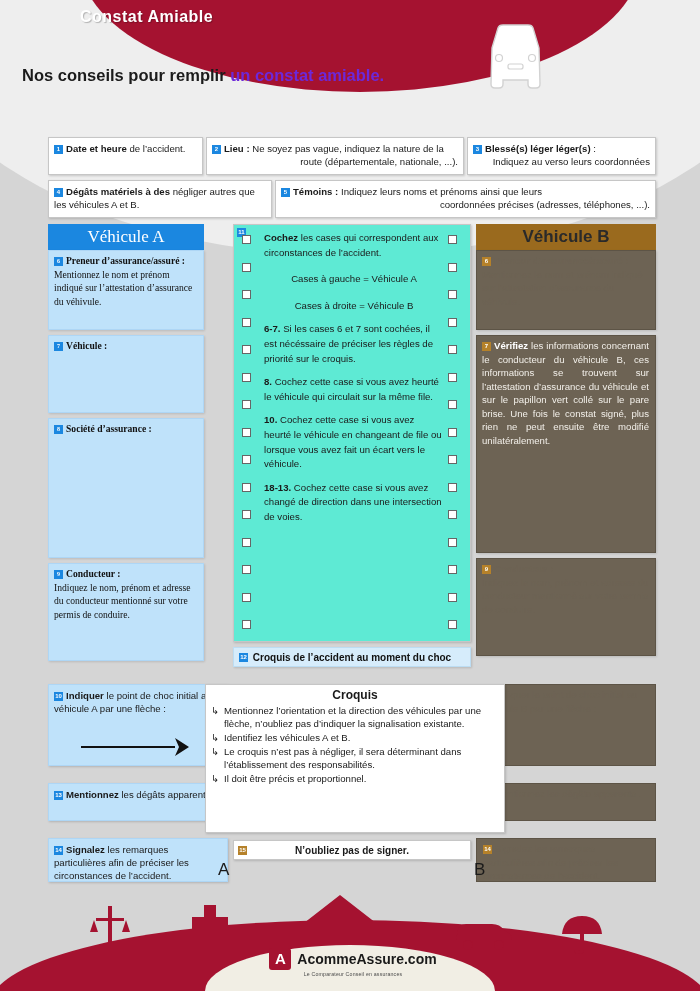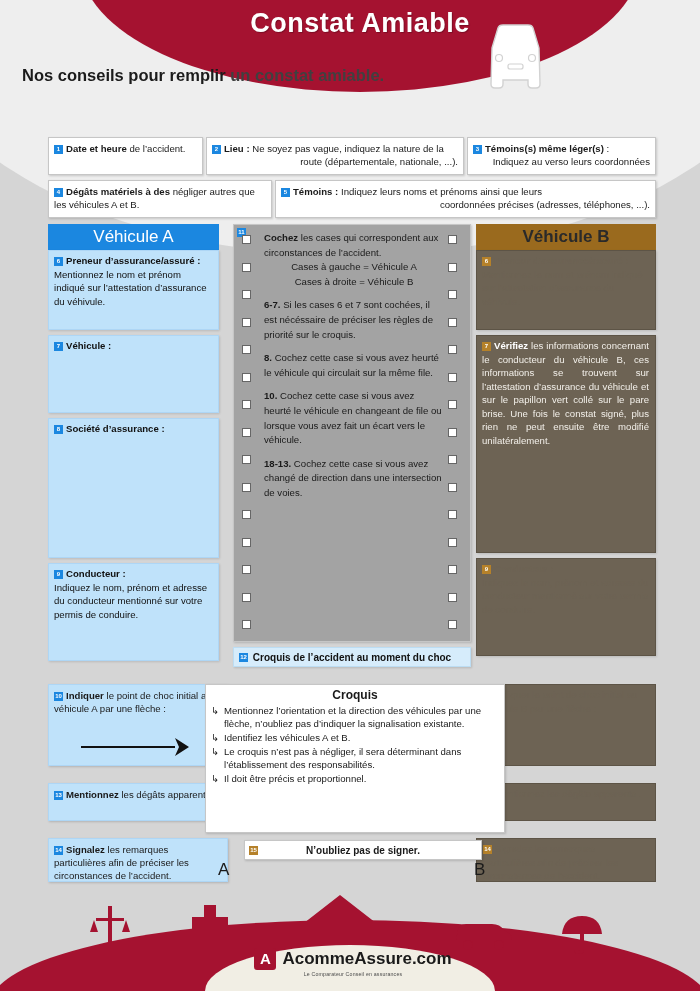--- a/index.html
+++ b/index.html
@@ -22,31 +22,30 @@
     width: 880px; height: 470px;
     background: #eeeeee; border-radius: 50%;
   }
   .hdr-red-ellipse {
     position: absolute; left: 80px; top: -168px;
     width: 560px; height: 260px;
     background: #a51230; border-radius: 50%;
   }
   .hdr-title {
     position: absolute; left: 80px; top: 8px; width: 560px;
-    text-align: center;
     color: #ffffff;
-    font-size: 27px; font-weight: bold;
+    font-size: 16px; font-weight: bold;
     letter-spacing: .5px;
     text-shadow: 1px 1px 1px rgba(0,0,0,.25);
   }
   .hdr-sub {
     position: absolute; left: 22px; top: 66px;
     font-size: 16.5px; font-weight: bold; color: #1b1b1b;
   }
-  .hdr-sub .accent { color: #404040; }
+  .hdr-sub .accent { color: #6d28d9; }
   .hdr-car {
     position: absolute; left: 478px; top: 22px;
     width: 72px; height: 78px;
   }
 
   
   .box {
     position: absolute;
     background: #ffffff;
     border: 1px solid #c6c6c6;
@@ -73,21 +72,21 @@
   .ind { display:block; text-align: right; }
 
   
   #f1 { left: 48px;  top: 137px; width: 155px; height: 38px; }
   #f2 { left: 206px; top: 137px; width: 258px; height: 38px; }
   #f3 { left: 467px; top: 137px; width: 189px; height: 38px; }
   #f4 { left: 48px;  top: 180px; width: 224px; height: 38px; }
   #f5 { left: 275px; top: 180px; width: 381px; height: 38px; }
 
   
-  .colA { position: absolute; left: 48px; top: 224px; width: 171px; }
+  .colA { position: absolute; left: 48px; top: 224px; width: 156px; font-family: Liberation Serif, serif; }
   .colC { position: absolute; left: 233px; top: 224px; width: 238px; }
   .colB { position: absolute; left: 476px; top: 224px; width: 180px; }
 
   .col-head {
     height: 26px; line-height: 26px;
     text-align: center;
     font-size: 17px;
     color: #ffffff;
   }
   .col-head.a { background: #1b87e0; }
@@ -110,21 +109,21 @@
     color: #6d6354;
     padding: 3px 6px 5px 5px;
     margin-bottom: 5px;
   }
   .cardB.readable { color: #f2efe9; text-align: justify; }
   .cardB.readable b { color:#ffffff; }
 
   
   .check-panel {
     position: relative;
-    background: #a3a3a3;
+    background: #5eead4;
     border: 1px solid #c6c6c6;
     box-shadow: 1px 1px 2px rgba(0,0,0,.16);
     height: 418px;
     padding: 6px 4px 4px 4px;
   }
   .chk-col {
     position: absolute; top: 10px;
     width: 14px;
   }
   .chk-col.left { left: 8px; }
@@ -135,21 +134,21 @@
     background: #ffffff;
     margin-bottom: 18.5px;
   }
   .chk-text {
     margin: 0 22px 0 26px;
     font-size: 9.6px;
     line-height: 14.6px;
     color: #1a1a1a;
   }
   .chk-text p { margin-bottom: 9px; }
-  .chk-text .ctr { text-align: center; }
+  .chk-text .ctr { text-align: center; margin-top: 12px; }
 
   .croquis-bar {
     margin-top: 5px;
     background: #d6ecfb;
     border: 1px solid #bcddf3;
     box-shadow: 1px 1px 2px rgba(0,0,0,.14);
     height: 20px; line-height: 20px;
     font-size: 10px; font-weight: bold; text-align: center;
     color: #111111;
     position: relative;
@@ -162,21 +161,21 @@
   #impact .arrow { position:absolute; left: 30px; top: 52px; }
   #degats { left: 48px; top: 783px; width: 180px; height: 38px;
             background: #bfe2fa; border-color: #aed6f5; }
   #remarq { left: 48px; top: 838px; width: 180px; height: 44px;
             background: #bfe2fa; border-color: #aed6f5; }
   #croquisbox { left: 205px; top: 684px; width: 300px; height: 149px; }
   #croquisbox .ctitle { text-align:center; font-weight:bold; font-size: 12px; margin-bottom: 2px;}
   #croquisbox ul { list-style: none; }
   #croquisbox li { position: relative; padding-left: 13px; margin-bottom: 1px; }
   #croquisbox li .hook { position:absolute; left:0; top:0; }
-  #sign { left: 244px; top: 840px; width: 238px; height: 20px;
+  #sign { left: 233px; top: 840px; width: 238px; height: 20px;
           text-align:center; font-size: 10px; font-weight:bold; line-height: 12px; }
   #sign .badge { position:absolute; left:4px; top:5px; margin:0; }
   #sign .badge2 { position:absolute; right:4px; top:5px; margin:0; }
   .sigletter { position: absolute; font-size: 17px; color: #1a1a1a; top: 860px; }
   #sigA { left: 218px; }
   #sigB { left: 474px; }
 
   #impactB { position:absolute; left: 476px; top: 684px; width: 180px; height: 82px;
              background:#6d6354; border:1px solid #5d5446; color:#6d6354;
              font-size:9.6px; line-height:13.5px; padding:3px 6px; }
@@ -201,21 +200,21 @@
   .ftr-icon { position: absolute; fill: #a51230; }
   .logo {
     position: absolute; left: 238px; top: 948px;
     width: 230px; text-align: center;
   }
   .logo-row { display: flex; align-items: center; justify-content: center; gap: 6px; }
   .logo-mark {
     width: 22px; height: 22px; background: #a51230; border-radius: 3px;
     color:#ffffff; font-weight: bold; font-size: 15px; line-height: 22px; text-align:center;
   }
-  .logo-txt { font-size: 17px; font-weight: bold; color: #1a1a1a; }
+  .logo-txt { font-size: 14px; font-weight: bold; color: #1a1a1a; }
   .logo-tag { font-size: 5.2px; color: #4a4a4a; margin-top: 1px; letter-spacing: .2px; }
 </style>
 </head>
 <body>
 
 <div id="page">
 
   <div class="hdr-grey-ellipse"></div>
   <div class="hdr-red-ellipse"></div>
   <div class="hdr-title">Constat Amiable</div>
@@ -229,21 +228,21 @@
   </svg>
 
   <div class="box" id="f1">
     <span class="badge">1</span><b>Date et heure</b><span> de l’accident.</span>
   </div>
   <div class="box" id="f2">
     <span class="badge">2</span><b>Lieu :</b><span>  Ne soyez pas vague, indiquez la nature de la</span>
     <span class="ind">route (départementale, nationale, ...).</span>
   </div>
   <div class="box" id="f3">
-    <span class="badge">3</span><b>Témoins(s) même léger(s)</b><span> :</span>
+    <span class="badge">3</span><b>Blessé(s) léger léger(s)</b><span> :</span>
     <span class="ind">Indiquez au verso leurs coordonnées</span>
   </div>
   <div class="box" id="f4">
     <span class="badge">4</span><b>Dégâts matériels à des</b><span> négliger autres</span>
     <span>que les véhicules A et B.</span>
   </div>
   <div class="box" id="f5">
     <span class="badge">5</span><b>Témoins :</b><span>  Indiquez leurs noms et prénoms ainsi que leurs</span>
     <span class="ind">coordonnées précises (adresses, téléphones, ...).</span>
   </div>

